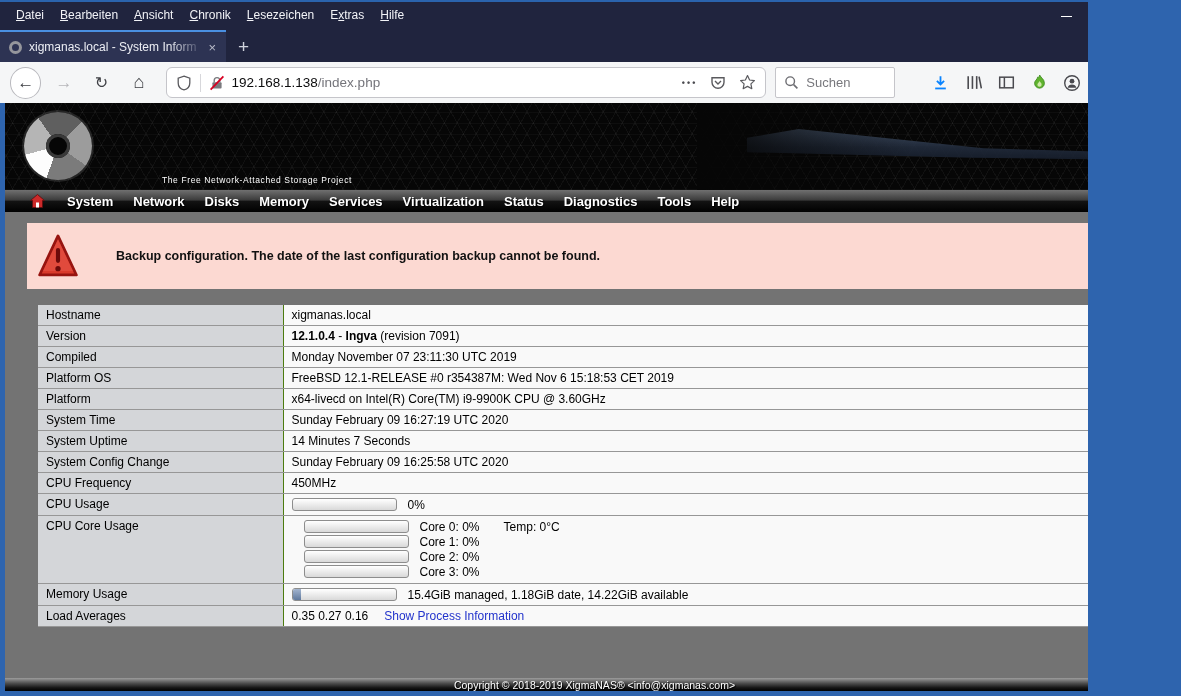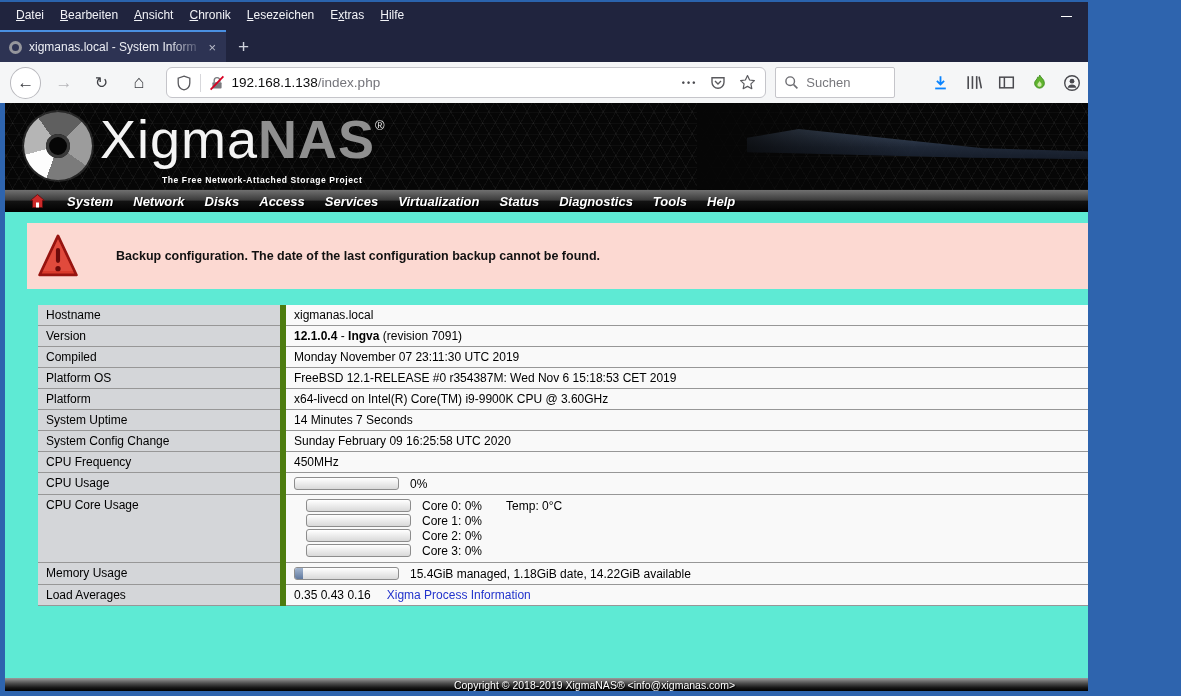--- a/index.html
+++ b/index.html
@@ -62,50 +62,50 @@
       #060606; overflow:hidden; }
   .logo { position:absolute; left:24px; top:9px; display:flex; align-items:flex-start; }
   .logo-ring { position:relative; width:68px; height:68px; border-radius:50%;
       background:conic-gradient(from 200deg,#fdfdfd 0 55deg,#b5b5b5 55deg 125deg,#5f5f5f 125deg 205deg,#9c9c9c 205deg 285deg,#7b7b7b 285deg 360deg);
       box-shadow:0 0 0 2px rgba(255,255,255,.12); }
   .logo-ring::after { content:""; position:absolute; left:22px; top:22px; width:24px; height:24px; border-radius:50%; background:#060606; box-shadow:inset 0 0 0 3px #3a3a3a; }
   .logo-text { margin-left:8px; line-height:1; white-space:nowrap; }
   .brand-light { font-size:54px; font-weight:300; color:#f4f4f4; letter-spacing:1px; }
   .brand-bold { font-size:54px; font-weight:bold; color:#8f8f8f; letter-spacing:1px; }
   .brand-reg { font-size:13px; color:#e8e8e8; vertical-align:28px; }
-  .tagline { position:absolute; left:162px; top:72px; font-size:8.5px; font-weight:bold; color:#fff; letter-spacing:.6px; }
+  .tagline { position:absolute; left:162px; top:72px; font-size:8.5px; font-weight:normal; color:#fff; letter-spacing:.6px; }
   .drive-art { position:absolute; right:4px; top:0; width:480px; height:87px;
       background:
         radial-gradient(circle at 440px -28px, #eef2f6 0 52px, #c2cdd9 52px 84px, #93a6bb 84px 122px, rgba(147,166,187,0) 122px),
         radial-gradient(circle at 165px 46px, #dbe2ea 0 7px, #76капу 0, #76879c 7px 16px, #45586f 16px 24px, #2b3a50 24px 29px, rgba(43,58,80,0) 29px),
         linear-gradient(100deg, #10141f 0%, #2b3a52 22%, #5f7390 42%, #9cacbd 68%, #c3ccd5 88%, #98a6b5 100%);
       }
   .drive-arm { position:absolute; right:4px; top:26px; width:430px; height:40px;
       background:linear-gradient(180deg,#46566d 0%, #222c3d 45%, #0e1420 100%);
       clip-path:polygon(0 22%, 12% 0, 55% 48%, 100% 62%, 100% 78%, 52% 72%, 0 58%); opacity:.9; }
   .drive-fade { position:absolute; right:4px; top:0; width:480px; height:87px;
       background:linear-gradient(90deg, #060606 0%, rgba(6,6,6,.55) 18%, rgba(6,6,6,0) 45%); }
   .host-badge { position:absolute; right:12px; bottom:3px; color:#fff; font-size:12px; text-shadow:1px 1px 2px #000; z-index:5; }
 
   .mainmenu { position:absolute; left:0; top:87px; width:1181px; height:22px;
       background:linear-gradient(#707070 0%, #3c3c3c 45%, #121212 52%, #000 100%);
-      display:flex; align-items:center;font-style:italic; }
+      display:flex; align-items:center; }
   .mm-home { margin-left:30px; margin-right:12px; display:flex; align-items:center; }
   .mm-item { color:#fff; font-weight:bold; font-size:13px; padding:0 10px; text-shadow:1px 1px 1px #000; cursor:pointer; }
 
-  .content { position:absolute; left:5px; top:109px; width:1152px; height:466px; background:#5eead4; }
+  .content { position:absolute; left:5px; top:109px; width:1152px; height:466px; background:#737373; }
 
   .warnbox { position:absolute; left:22px; top:11px; width:1130px; height:66px; background:#fcd9d2; display:flex; align-items:center; }
   .warn-icon { margin-left:8px; width:46px; display:flex; justify-content:center; }
   .warn-text { margin-left:35px; font-size:12.5px; font-weight:bold; color:#111; }
 
   .sysinfo { position:absolute; left:33px; top:93px; width:1105px; border-collapse:collapse; background:#fff; }
   .sysinfo th { background:linear-gradient(#99a7c3 0%, #7d8fb0 55%, #6f82a5 100%); color:#fff; font-size:12px; font-weight:bold; text-align:left; padding:3px 8px; }
   .sysinfo td { font-size:12px; color:#000; padding:3px 8px; border-bottom:1px solid #979797; vertical-align:top; }
-  td.lbl { width:245px; background:#d4d6d9; border-right:6px solid #4d7c0f;margin-top:43px; }
+  td.lbl { width:245px; background:#d4d6d9; border-right:1px solid #4d7c0f;margin-top:43px; }
   td.val { background:#f9f9f9; }
   .pbar { position:relative; display:inline-block; width:105px; height:13px; border:1px solid #8d8d8d; border-radius:3px;
           background:linear-gradient(#ffffff, #d9d9d9); vertical-align:middle; overflow:hidden; }
   .pfill { position:absolute; left:0; top:0; height:100%; background:linear-gradient(#a3b5cf,#60799e); }
   .ptext { margin-left:11px; vertical-align:middle; }
   .coreline { display:flex; align-items:center; height:14px; margin:1px 12px; }
   .coreline .ptext { margin-left:11px; }
   .coretemp { margin-left:24px; }
   .proclink { margin-left:16px; color:#2233cc; text-decoration:none; cursor:pointer; }
 
@@ -248,37 +248,36 @@
   </div>
 
   <div class="page">
 
     <div class="site-header">
       <div class="drive-art"></div>
       <div class="drive-arm"></div>
       <div class="drive-fade"></div>
       <div class="logo">
         <div class="logo-ring"></div>
-        <div class="logo-text"><span class="brand-light">Xigma</span><span class="brand-bold">NAS</span><span class="brand-reg">®</span></div>
       </div>
       <div class="tagline">The Free Network-Attached Storage Project</div>
       <div class="host-badge">xigmanas.local</div>
     </div>
 
     <div class="mainmenu">
       <span class="mm-home">
         <svg width="15" height="14" viewBox="0 0 15 14">
             <path d="M7.5 0.5 L14.5 6.5 H12.5 V13.5 H2.5 V6.5 H0.5 Z" fill="#cc2a2a" stroke="#5f0d0d" stroke-width=".8"></path>
             <rect x="6" y="8.5" width="3" height="5" fill="#fff"></rect>
           </svg>
       </span>
       <span class="mm-item">System</span>
       <span class="mm-item">Network</span>
       <span class="mm-item">Disks</span>
-      <span class="mm-item">Access</span>
+      <span class="mm-item">Memory</span>
       <span class="mm-item">Services</span>
       <span class="mm-item">Virtualization</span>
       <span class="mm-item">Status</span>
       <span class="mm-item">Diagnostics</span>
       <span class="mm-item">Tools</span>
       <span class="mm-item">Help</span>
     </div>
 
     <div class="content">
 
@@ -308,20 +307,24 @@
           <td class="lbl">Compiled</td>
           <td class="val">Monday November 07 23:11:30 UTC 2019</td>
         </tr>
         <tr>
           <td class="lbl">Platform OS</td>
           <td class="val">FreeBSD 12.1-RELEASE #0 r354387M: Wed Nov 6 15:18:53 CET 2019</td>
         </tr>
         <tr>
           <td class="lbl">Platform</td>
           <td class="val">x64-livecd on Intel(R) Core(TM) i9-9900K CPU @ 3.60GHz</td>
+        </tr>
+        <tr>
+          <td class="lbl">System Time</td>
+          <td class="val">Sunday February 09 16:27:19 UTC 2020</td>
         </tr>
         <tr>
           <td class="lbl">System Uptime</td>
           <td class="val">14 Minutes 7 Seconds</td>
         </tr>
         <tr>
           <td class="lbl">System Config Change</td>
           <td class="val">Sunday February 09 16:25:58 UTC 2020</td>
         </tr>
         <tr>
@@ -366,21 +369,21 @@
         </tr>
         <tr>
           <td class="lbl">Memory Usage</td>
           <td class="val">
             <span class="pbar"><span class="pfill" style="width: 8%;"></span></span><span class="ptext">15.4GiB managed, 1.18GiB date, 14.22GiB available</span>
           </td>
         </tr>
         <tr>
           <td class="lbl">Load Averages</td>
           <td class="val">
-            <span>0.35 0.43 0.16</span><a class="proclink">Xigma Process Information</a>
+            <span>0.35 0.27 0.16</span><a class="proclink">Show Process Information</a>
           </td>
         </tr>
       </tbody>
         </table>
     </div>
 
     <div class="right-gutter"></div>
 
     <div class="footerbar">
       <span class="footer-text">Copyright © 2018-2019 XigmaNAS® &lt;info@xigmanas.com&gt;</span>

